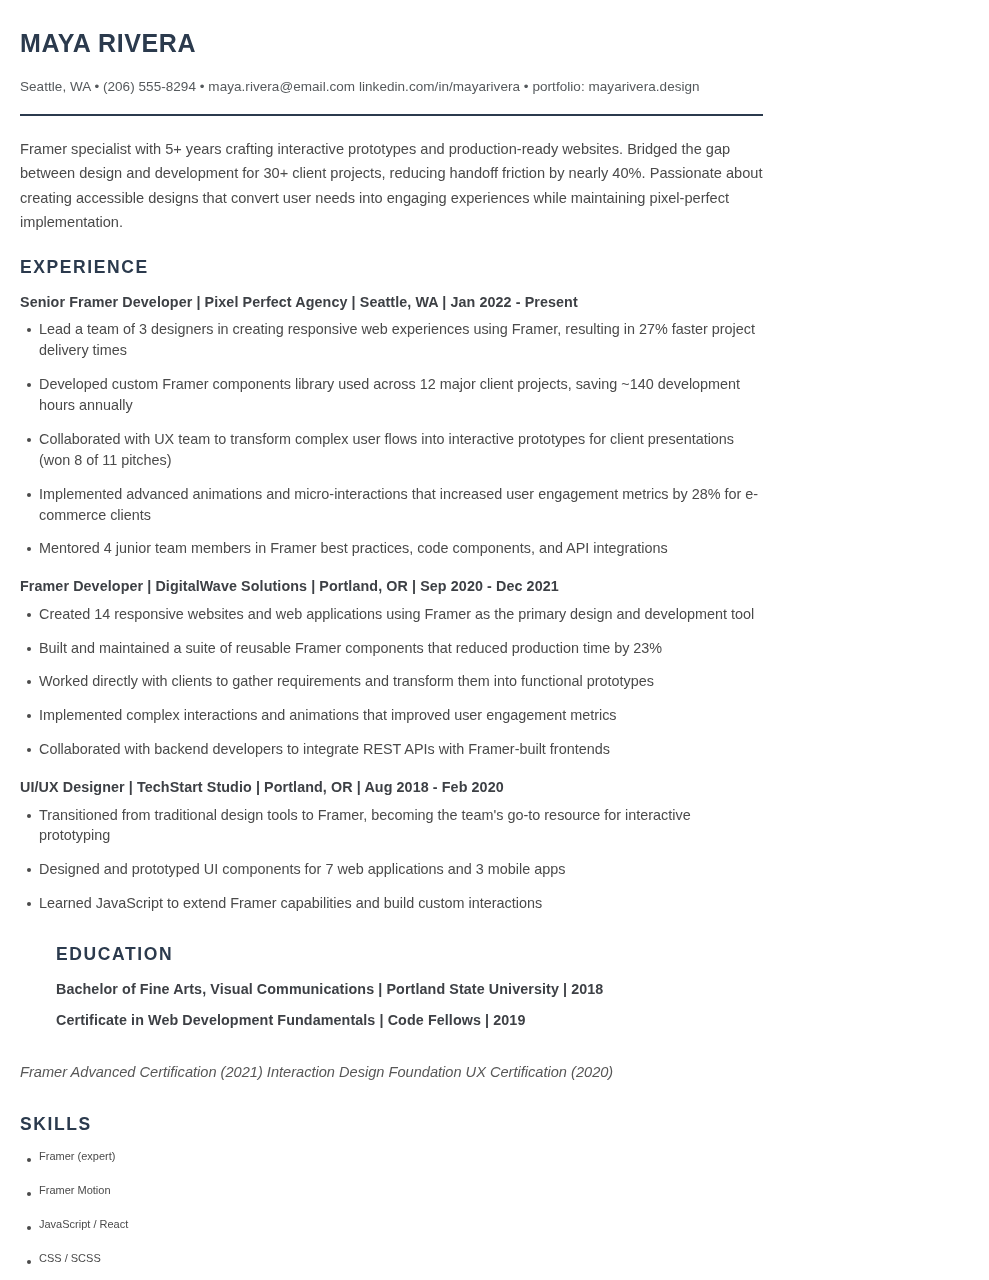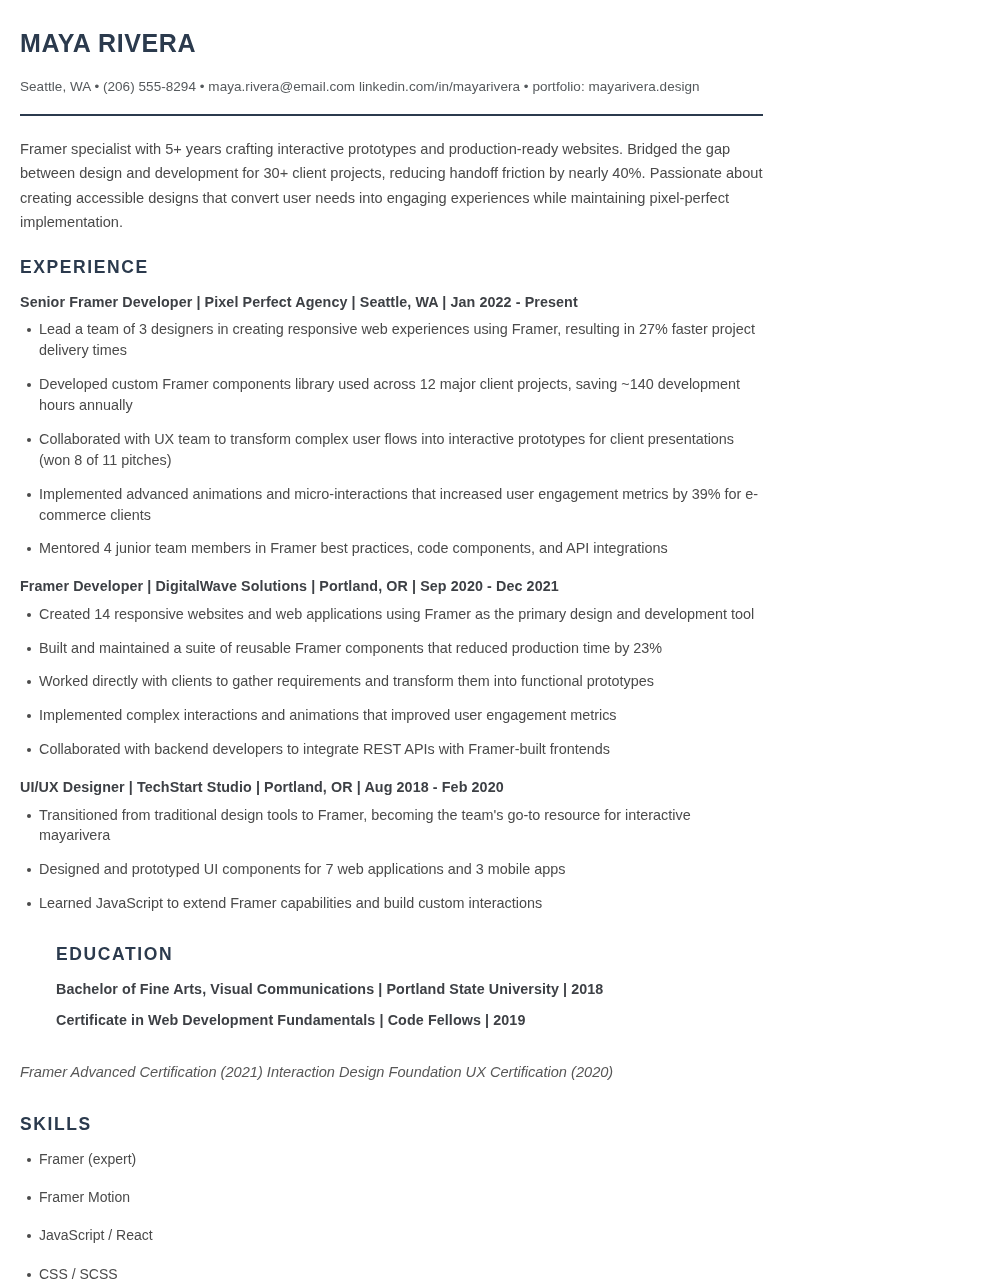--- a/index.html
+++ b/index.html
@@ -121,21 +121,21 @@
   }
 
   ul.skills {
     list-style: none;
     margin: 0;
     padding: 0;
   }
   ul.skills li {
     position: relative;
     padding-left: 19px;
-    font-size: 14px;
+    font-size: 11px;
     line-height: 1.45;
     color: #4a4a4a;
     margin: 0 0 18px 0;
   }
   ul.skills li::before {
     content: "";
     position: absolute;
     left: 7px;
     top: 9px;
     width: 4px;
@@ -159,40 +159,40 @@
 
   <div class="section">
     <h2 class="section-title">EXPERIENCE</h2>
 
     <div class="job">
       <div class="job-heading">Senior Framer Developer | Pixel Perfect Agency | Seattle, WA | Jan 2022 - Present</div>
       <ul class="bullets">
         <li>Lead a team of 3 designers in creating responsive web experiences using Framer, resulting in 27% faster project delivery times</li>
         <li>Developed custom Framer components library used across 12 major client projects, saving ~140 development hours annually</li>
         <li>Collaborated with UX team to transform complex user flows into interactive prototypes for client presentations (won 8 of 11 pitches)</li>
-        <li>Implemented advanced animations and micro-interactions that increased user engagement metrics by 39% for e-commerce clients</li>
+        <li>Implemented advanced animations and micro-interactions that increased user engagement metrics by 28% for e-commerce clients</li>
         <li>Mentored 4 junior team members in Framer best practices, code components, and API integrations</li>
       </ul>
     </div>
 
     <div class="job">
       <div class="job-heading">Framer Developer | DigitalWave Solutions | Portland, OR | Sep 2020 - Dec 2021</div>
       <ul class="bullets">
         <li>Created 14 responsive websites and web applications using Framer as the primary design and development tool</li>
         <li>Built and maintained a suite of reusable Framer components that reduced production time by 23%</li>
         <li>Worked directly with clients to gather requirements and transform them into functional prototypes</li>
         <li>Implemented complex interactions and animations that improved user engagement metrics</li>
         <li>Collaborated with backend developers to integrate REST APIs with Framer-built frontends</li>
       </ul>
     </div>
 
     <div class="job">
       <div class="job-heading">UI/UX Designer | TechStart Studio | Portland, OR | Aug 2018 - Feb 2020</div>
       <ul class="bullets">
-        <li>Transitioned from traditional design tools to Framer, becoming the team's go-to resource for interactive mayarivera</li>
+        <li>Transitioned from traditional design tools to Framer, becoming the team's go-to resource for interactive prototyping</li>
         <li>Designed and prototyped UI components for 7 web applications and 3 mobile apps</li>
         <li>Learned JavaScript to extend Framer capabilities and build custom interactions</li>
       </ul>
     </div>
   </div>
 
   <div class="section edu-sec">
     <h2 class="section-title">EDUCATION</h2>
     <div class="edu-line">Bachelor of Fine Arts, Visual Communications | Portland State University | 2018</div>
     <div class="edu-line">Certificate in Web Development Fundamentals | Code Fellows | 2019</div>

